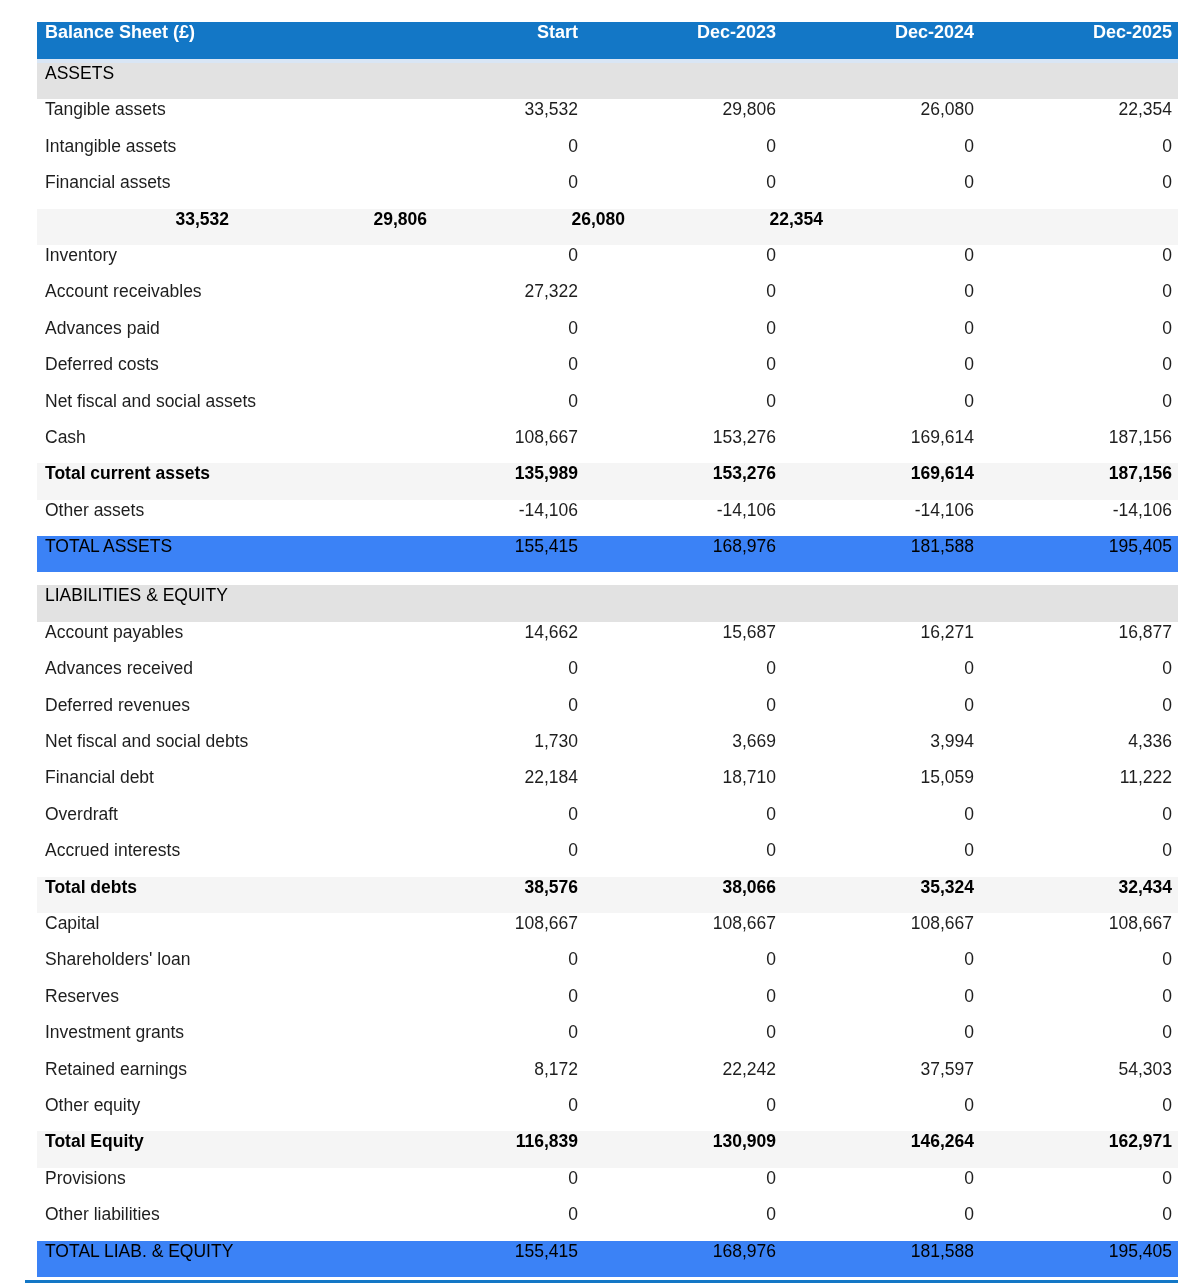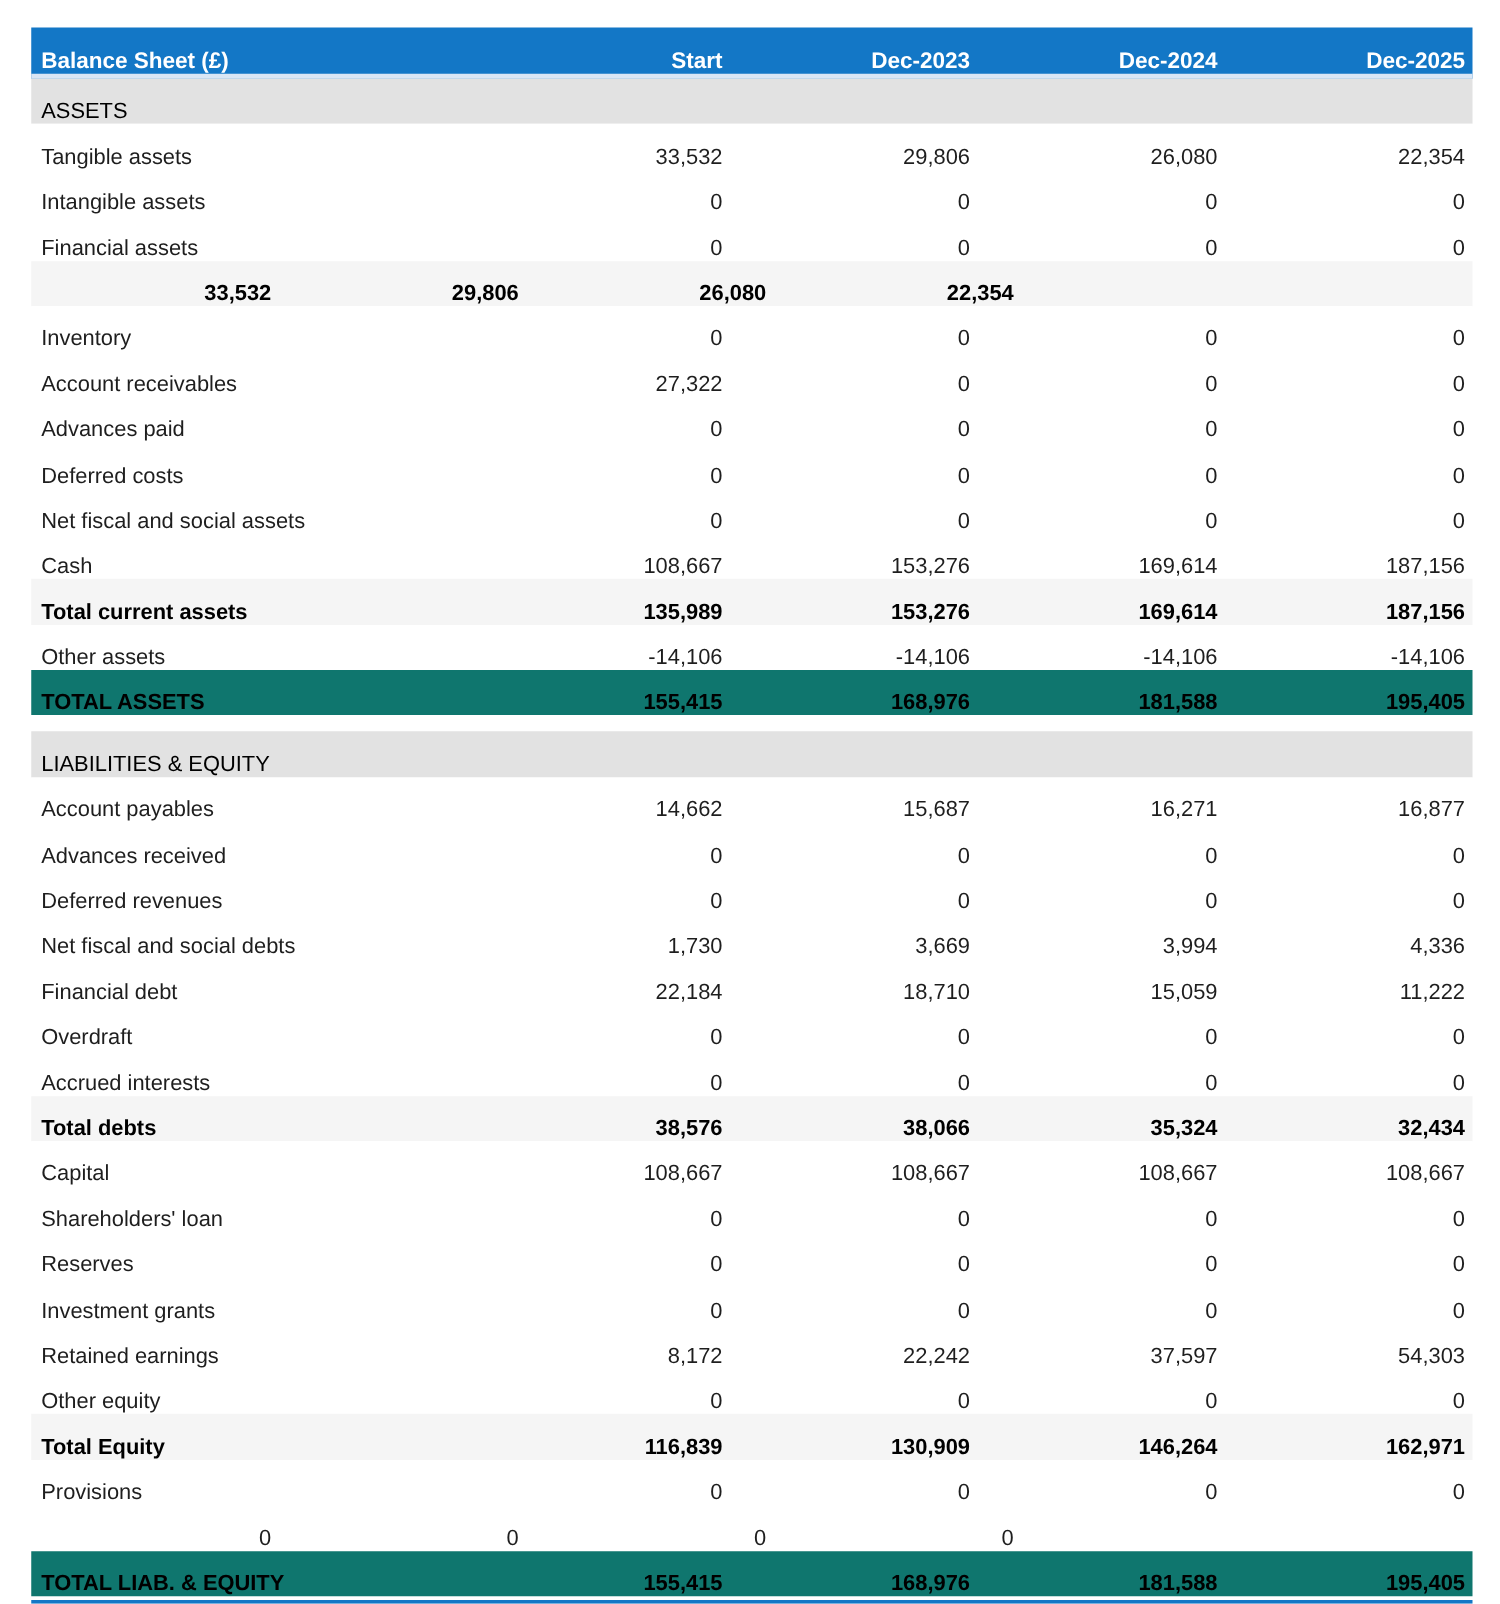--- a/index.html
+++ b/index.html
@@ -17,25 +17,26 @@
     overflow: hidden;
   }
   .sheet {
     position: absolute;
     left: 25px;
     top: 22px;
     width: 1153px;
   }
   .row {
     display: flex;
-    align-items: flex-end;
+    align-items: flex-start;
     height: 36.4px;
     font-size: 17.5px;
     color: #1e1e1e;
     background: #ffffff;
+    margin-left: 12px;
   }
   .cell { box-sizing: border-box; white-space: nowrap; overflow: hidden; }
   .cell.label {
     flex: 1 1 auto;
     padding-left: 8px;
     text-align: left;
   }
   .cell.num {
     flex: 0 0 198px;
     width: 198px;
@@ -54,22 +55,22 @@
     background: #e2e2e2;
     font-weight: 400;
     color: #000000;
   }
   .row.subtotal {
     background: #f5f5f5;
     font-weight: 700;
     color: #000000;
   }
   .row.total {
-    background: #0f766e;
-    font-weight: 700;
+    background: #3b82f6;
+    font-weight: 400;
     color: #000000;
   }
   .row.gap {
     height: 13px;
     background: #ffffff;
   }
   .bottom-bar {
     height: 6px;
     background: #1377c6;
     margin-top: 3px;
@@ -301,20 +302,21 @@
           <div class="cell num">162,971</div>
         </div>
         <div class="row normal">
           <div class="cell label">Provisions</div>
           <div class="cell num">0</div>
           <div class="cell num">0</div>
           <div class="cell num">0</div>
           <div class="cell num">0</div>
         </div>
         <div class="row normal">
+          <div class="cell label">Other liabilities</div>
           <div class="cell num">0</div>
           <div class="cell num">0</div>
           <div class="cell num">0</div>
           <div class="cell num">0</div>
         </div>
         <div class="row total">
           <div class="cell label">TOTAL LIAB. &amp; EQUITY</div>
           <div class="cell num">155,415</div>
           <div class="cell num">168,976</div>
           <div class="cell num">181,588</div>

